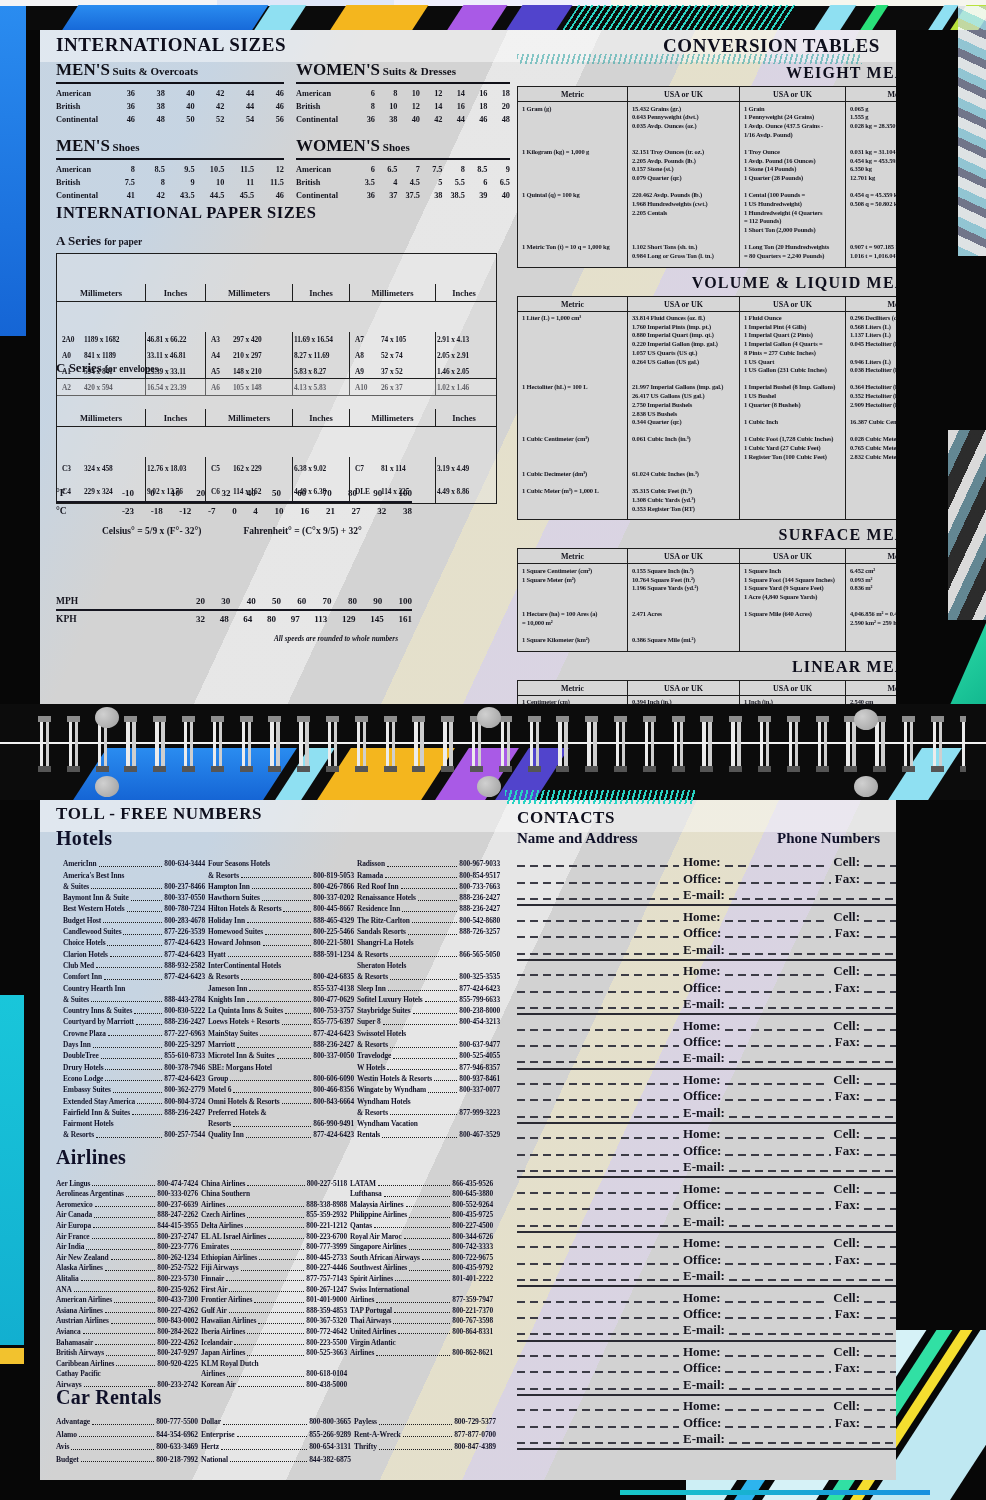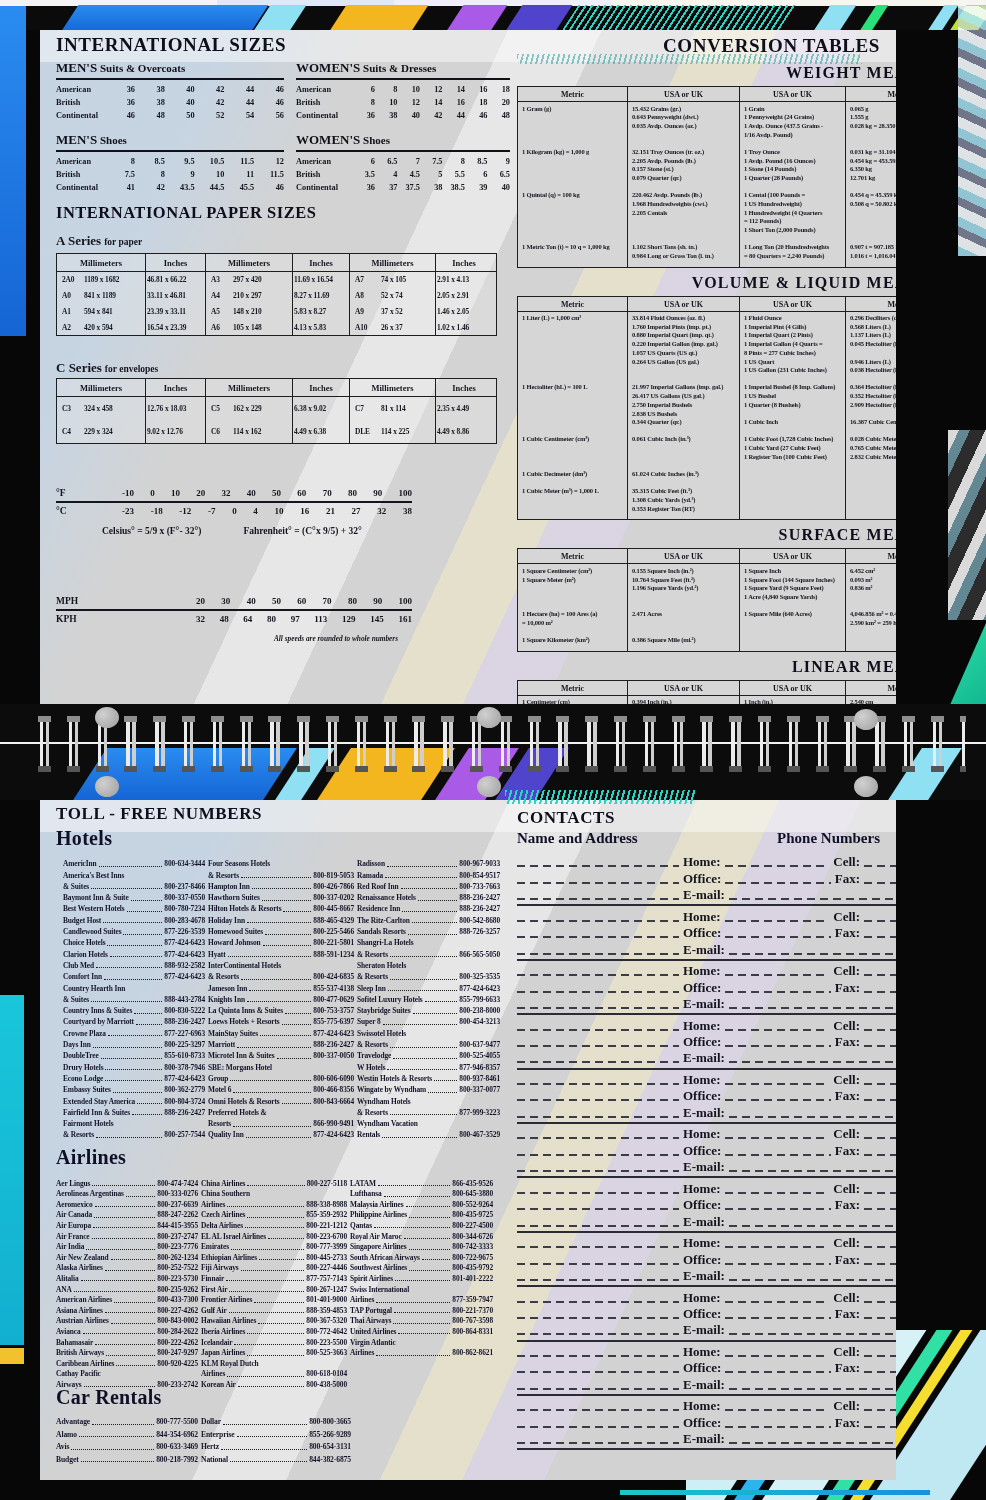--- a/index.html
+++ b/index.html
@@ -58,29 +58,29 @@
   .pos { position:absolute; z-index:2; }
 
   
   .big-title { font-size:19px; font-weight:700; letter-spacing:.6px; color:#0e0e1c; white-space:nowrap; }
   .mid-title { font-size:16.5px; font-weight:700; letter-spacing:.5px; color:#0e0e1c; }
   .list-heading { font-size:20px; font-weight:700; color:#0f1028; letter-spacing:.3px; }
 
   
   .sizes-grid { left:16px; top:30px; display:grid; grid-template-columns:228px 214px; column-gap:12px; row-gap:9px; }
   .sz-head { font-size:11px; font-weight:700; border-bottom:2.4px solid #101018; padding-bottom:2px; margin-bottom:3px; color:#101018; white-space:nowrap; }
-  .sz-head b { font-size:13px; }
+  .sz-head b { font-size:17px; }
   .sz-row { display:flex; font-size:8.3px; font-weight:700; height:13.2px; align-items:center; }
   .sz-label { width:64px; }
   .sz-vals { flex:1; display:flex; justify-content:space-between; }
   .sz-v { min-width:15px; text-align:right; }
 
   
   .paper-box { border:1.6px solid #1e1e1e; width:441px; background:rgba(233,233,233,.35); }
-  .pgrid { display:grid; grid-template-columns:26px 63px 60px 26px 61px 57px 30px 56px 56px; }
+  .pgrid { display:grid; grid-template-columns:26px 63px 60px 26px 61px 57px 30px 56px 56px;margin-top:30px; }
   .paper-head { border-bottom:1.6px solid #1e1e1e; }
   .ph { font-size:8.5px; font-weight:700; text-align:center; padding:4px 0 3px; border-right:1.3px solid #1e1e1e; }
   .ph:nth-child(2n+1) { grid-column:span 2; }
   .ph:last-child { border-right:none; }
   .pr { display:contents; }
   .pc { font-size:7.4px; font-weight:700; padding:3.4px 1px; white-space:nowrap; letter-spacing:-.1px; }
   .pr > .pc:nth-child(3n+1) { padding-left:5px; }
   .pr > .pc:nth-child(2), .pr > .pc:nth-child(3), .pr > .pc:nth-child(5),
   .pr > .pc:nth-child(6), .pr > .pc:nth-child(8) { border-right:1.3px solid #1e1e1e; }
   .ctab .pc { padding-top:7px; padding-bottom:7px; }
@@ -404,21 +404,21 @@
         <div class="ph">Inches</div>
         <div class="ph">Millimeters</div>
         <div class="ph">Inches</div>
         <div class="ph">Millimeters</div>
         <div class="ph">Inches</div>
       </div>
     <div class="pgrid paper-body">
 
     <div class="pr">
         
-      <div class="pc">C3</div><div class="pc">324 x 458</div><div class="pc">12.76 x 18.03</div><div class="pc">C5</div><div class="pc">162 x 229</div><div class="pc">6.38 x 9.02</div><div class="pc">C7</div><div class="pc">81 x 114</div><div class="pc">2.35 x 4.49</div></div>
+      <div class="pc">C3</div><div class="pc">324 x 458</div><div class="pc">12.76 x 18.03</div><div class="pc">C5</div><div class="pc">162 x 229</div><div class="pc">6.38 x 9.02</div><div class="pc">C7</div><div class="pc">81 x 114</div><div class="pc">3.19 x 4.49</div></div>
         <div class="pr">
         
       <div class="pc">C4</div><div class="pc">229 x 324</div><div class="pc">9.02 x 12.76</div><div class="pc">C6</div><div class="pc">114 x 162</div><div class="pc">4.49 x 6.38</div><div class="pc">DLE</div><div class="pc">114 x 225</div><div class="pc">4.49 x 8.86</div></div>
       </div>
   </div>
 
   <div class="pos ts-block" style="left:16px; top:458px;">
     <div class="ts-row first">
       <span class="ts-label">°F</span>
       <span class="ts-vals">
@@ -1644,20 +1644,38 @@
         <span class="tf-n">Hertz</span>
         <span class="tf-dots"></span>
         <span class="tf-p">800-654-3131</span>
       </div>
         <div class="tf-row">
         <span class="tf-n">National</span>
         <span class="tf-dots"></span>
         <span class="tf-p">844-382-6875</span>
       </div>
       </div>
+      <div class="tf-col">
+
+    <div class="tf-row">
+        <span class="tf-n">Payless</span>
+        <span class="tf-dots"></span>
+        <span class="tf-p">800-729-5377</span>
+      </div>
+        <div class="tf-row">
+        <span class="tf-n">Rent-A-Wreck</span>
+        <span class="tf-dots"></span>
+        <span class="tf-p">877-877-0700</span>
+      </div>
+        <div class="tf-row">
+        <span class="tf-n">Thrifty</span>
+        <span class="tf-dots"></span>
+        <span class="tf-p">800-847-4389</span>
+      </div>
+      </div>
     </div>
 
   <div class="pos big-title" style="left:477px; top:8px; font-size:17px;">CONTACTS</div>
   <div class="pos ct-subhead" style="left:477px; top:30px;">Name and Address</div>
   <div class="pos ct-subhead" style="right:16px; top:30px;">Phone Numbers</div>
 
   <div class="pos ct-blocks">
 
   <div class="ct-block">
       <div class="cb-row">

